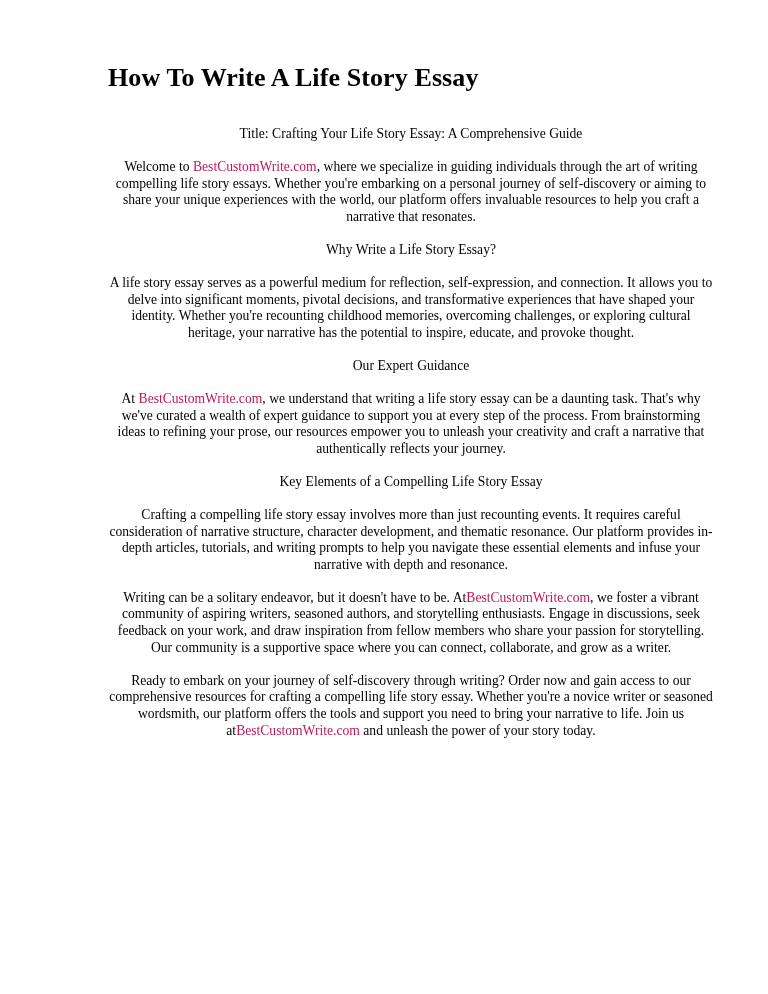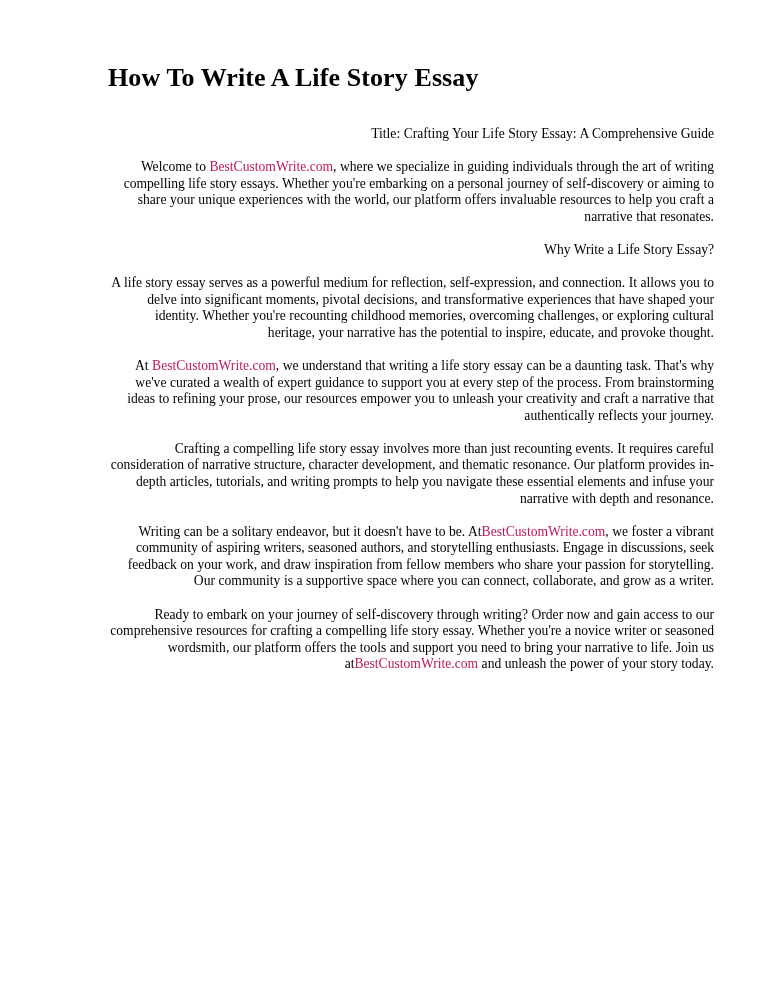--- a/index.html
+++ b/index.html
@@ -47,21 +47,21 @@
     position: absolute;
     top: 126px;
     left: 0;
     width: 606px;
   }
   p {
     font-size: 13.6px;
     line-height: 16.6px;
     margin: 0 0 16.5px 0;
     padding: 0;
-    text-align: right;
+    text-align: center;
     word-spacing: 0.1px;
   }
   p.heading-line {
     margin-bottom: 16.5px;
   }
   a.sitelink {
     color: #be185d;
     text-decoration: none;
   }
 </style>
@@ -77,23 +77,25 @@
     <div class="body-block">
 
       <p>Title: Crafting Your Life Story Essay: A Comprehensive Guide</p>
 
       <p><span>Welcome to </span><a class="sitelink" href="#">BestCustomWrite.com</a><span>, where we specialize in guiding individuals through the art of writing compelling life story essays. Whether you're embarking on a personal journey of self-discovery or aiming to share your unique experiences with the world, our platform offers invaluable resources to help you craft a narrative that resonates.</span></p>
 
       <p class="heading-line">Why Write a Life Story Essay?</p>
 
       <p>A life story essay serves as a powerful medium for reflection, self-expression, and connection. It allows you to delve into significant moments, pivotal decisions, and transformative experiences that have shaped your identity. Whether you're recounting childhood memories, overcoming challenges, or exploring cultural heritage, your narrative has the potential to inspire, educate, and provoke thought.</p>
 
+      <p class="heading-line">Our Expert Guidance</p>
 
       <p><span>At </span><a class="sitelink" href="#">BestCustomWrite.com</a><span>, we understand that writing a life story essay can be a daunting task. That's why we've curated a wealth of expert guidance to support you at every step of the process. From brainstorming ideas to refining your prose, our resources empower you to unleash your creativity and craft a narrative that authentically reflects your journey.</span></p>
 
+      <p class="heading-line">Key Elements of a Compelling Life Story Essay</p>
 
       <p>Crafting a compelling life story essay involves more than just recounting events. It requires careful consideration of narrative structure, character development, and thematic resonance. Our platform provides in-depth articles, tutorials, and writing prompts to help you navigate these essential elements and infuse your narrative with depth and resonance.</p>
 
 
       <p><span>Writing can be a solitary endeavor, but it doesn't have to be. At</span><a class="sitelink" href="#">BestCustomWrite.com</a><span>, we foster a vibrant community of aspiring writers, seasoned authors, and storytelling enthusiasts. Engage in discussions, seek feedback on your work, and draw inspiration from fellow members who share your passion for storytelling. Our community is a supportive space where you can connect, collaborate, and grow as a writer.</span></p>
 
 
       <p><span>Ready to embark on your journey of self-discovery through writing? Order now and gain access to our comprehensive resources for crafting a compelling life story essay. Whether you're a novice writer or seasoned wordsmith, our platform offers the tools and support you need to bring your narrative to life. Join us at</span><a class="sitelink" href="#">BestCustomWrite.com</a><span> and unleash the power of your story today.</span></p>
 
 

